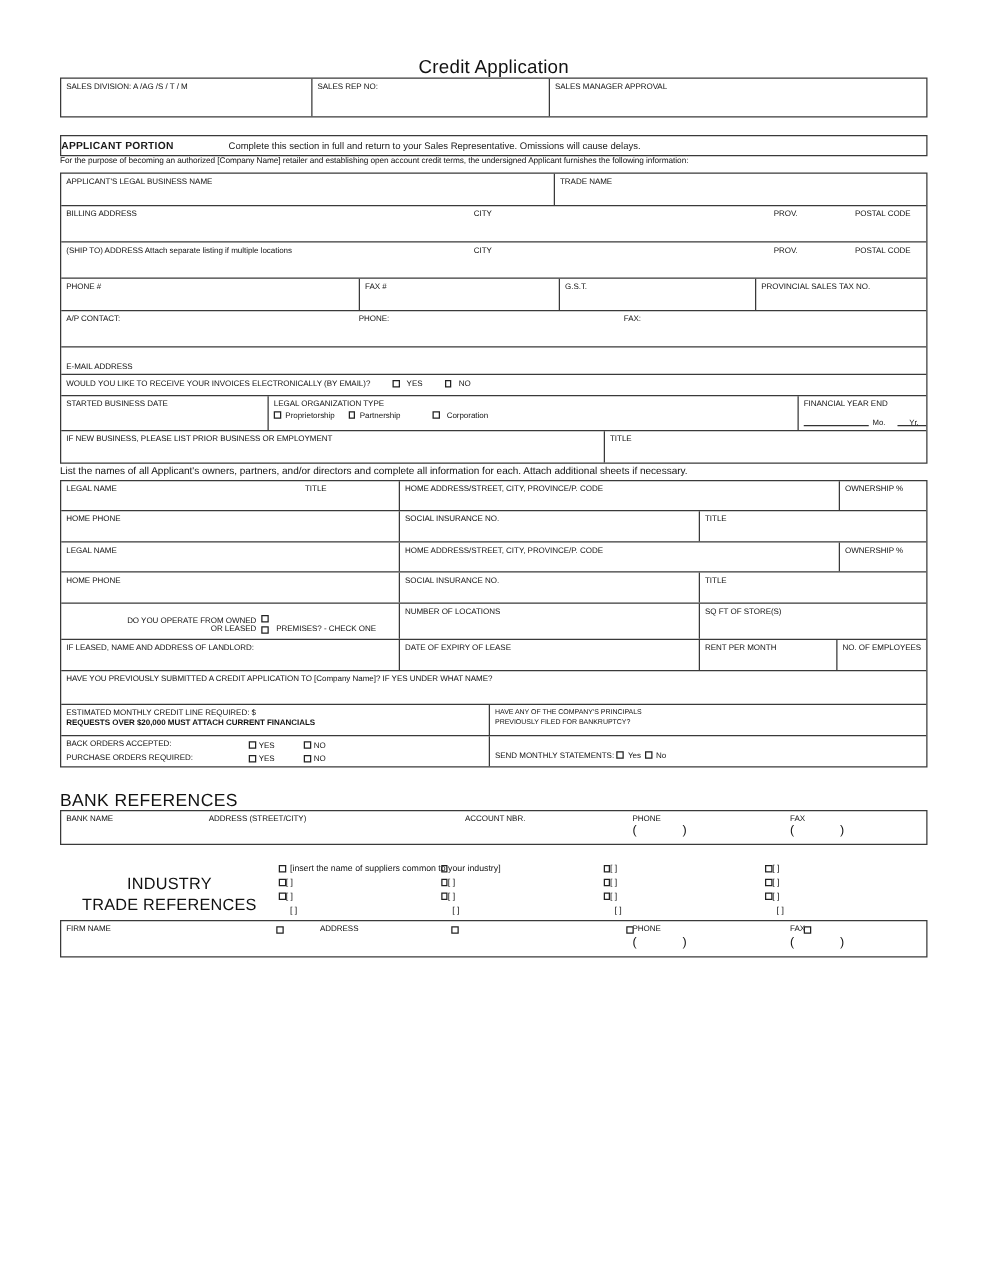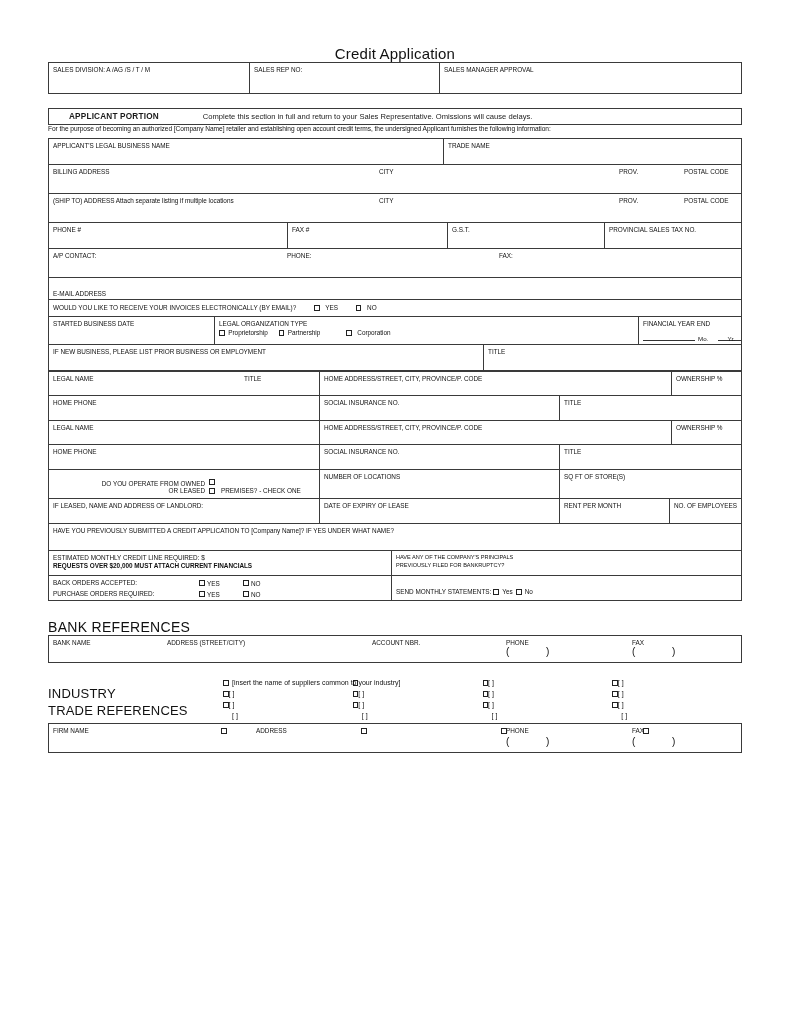--- a/index.html
+++ b/index.html
@@ -108,21 +108,21 @@
   
   .office-row .cell { height: 30px; }
 
   
   .banner {
     border: 1.6px solid #3a3a3a;
     box-sizing: border-box;
     height: 17px;
     display: flex;
     align-items: center;
-    padding-left: 20px;
+    padding-left: 0;
     margin-top: 14px;
   }
   .banner .bn-title {
     font-size: 8.2px;
     font-weight: bold;
     letter-spacing: .2px;
   }
   .banner .bn-text {
     font-size: 7.6px;
     margin-left: 44px;
@@ -134,20 +134,21 @@
   
   .itr {
     display: flex;
     align-items: flex-end;
     margin-top: 14px;
   }
   .itr-left {
     width: 175px;
     flex: none;
     padding-bottom: 2px;
+    text-align: center;
   }
   .itr-left div {
     font-size: 13px;
     letter-spacing: .2px;
     line-height: 17px;
     color: #111;
   }
   .itr-cols {
     flex: 1;
     display: flex;
@@ -309,20 +310,21 @@
     <div class="row">
       <div class="cell" style="width:434px;height:25px">
         <span class="lbl">IF NEW BUSINESS, PLEASE LIST PRIOR BUSINESS OR EMPLOYMENT</span>
       </div>
       <div class="cell" style="flex:1;height:25px">
         <span class="lbl">TITLE</span>
       </div>
     </div>
   </div>
 
+  <div class="sec-sub">List the names of all Applicant's owners, partners, and/or directors and complete all information for each. Attach additional sheets if necessary.</div>
 
   <div class="tbl">
 
     <div class="row">
       <div class="cell" style="width:270px;height:23px">
         <span class="lbl">LEGAL NAME</span>
         <span class="abs" style="left:195px;top:3px">TITLE</span>
       </div>
       <div class="cell" style="width:352px;height:23px">
         <span class="lbl">HOME ADDRESS/STREET, CITY, PROVINCE/P. CODE</span>

